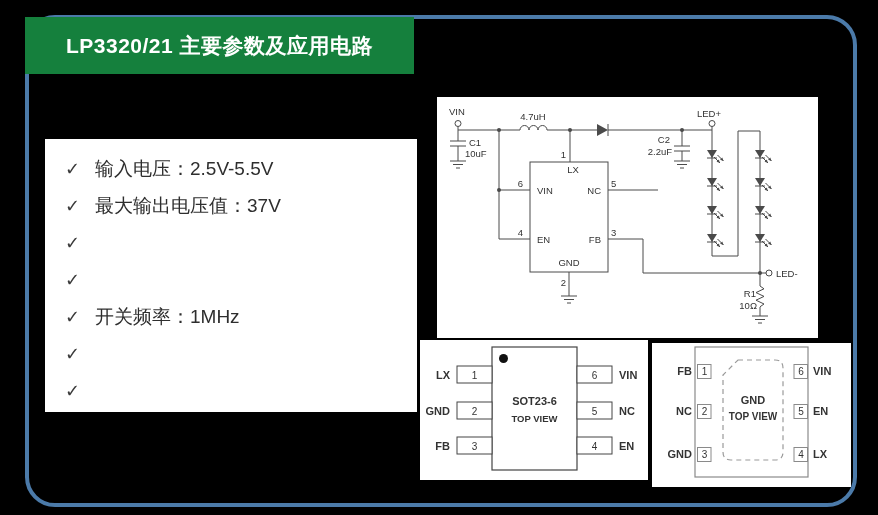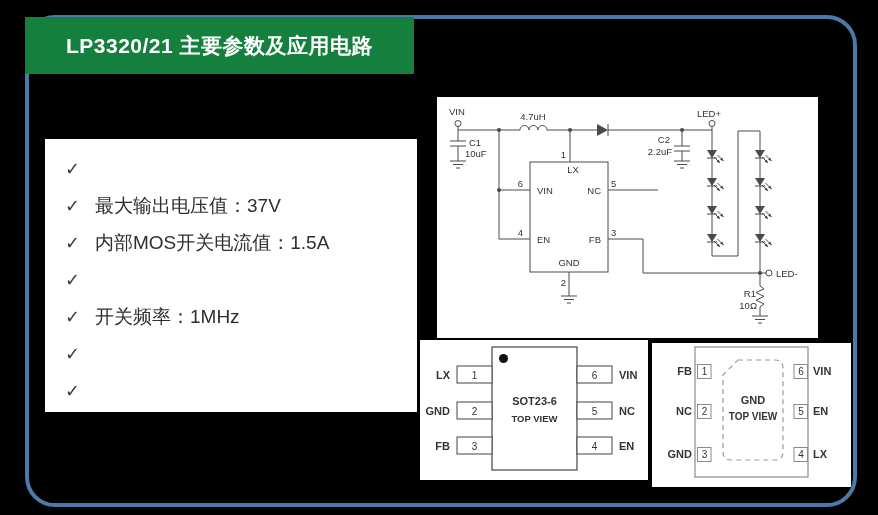--- a/index.html
+++ b/index.html
@@ -44,28 +44,28 @@
 <div class="frame"></div>
 
 <div class="titlebar">
   <span class="t">LP3320/21 主要参数及应用电路</span>
 </div>
 
 <div class="card features">
   <ul class="feat">
     <li>
         <span class="chk">✓</span>
+        <span class="txt">输入电压：2.5V-5.5V</span>
       </li>
     <li>
         <span class="chk">✓</span>
         <span class="txt">最大输出电压值：37V</span>
       </li>
     <li>
         <span class="chk">✓</span>
-        <span class="txt">内部MOS开关电流值：1.5A</span>
       </li>
     <li>
         <span class="chk">✓</span>
       </li>
     <li>
         <span class="chk">✓</span>
         <span class="txt">开关频率：1MHz</span>
       </li>
     <li>
         <span class="chk">✓</span>

